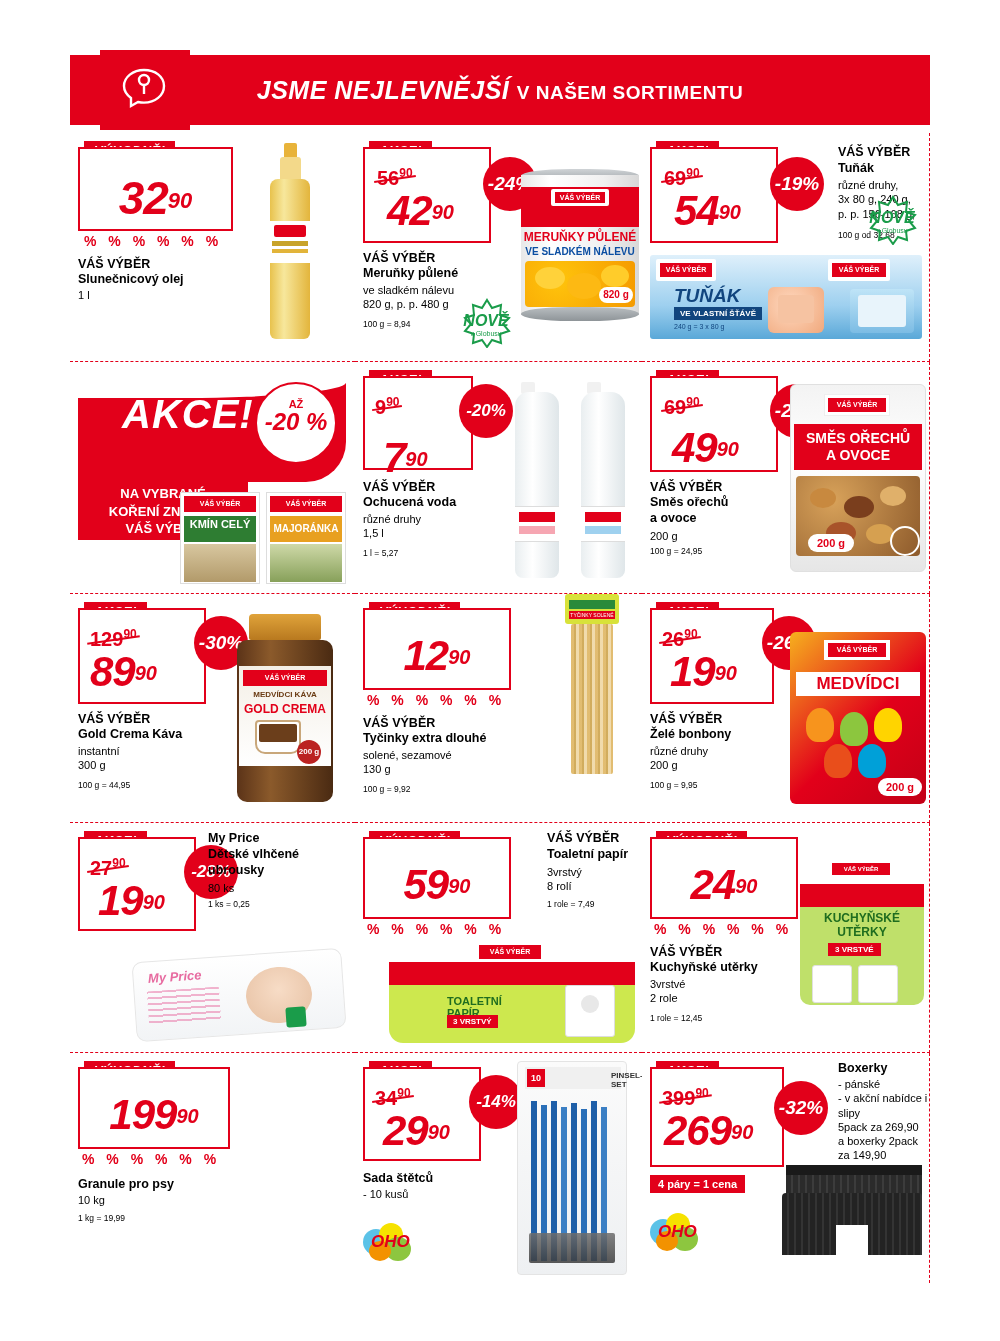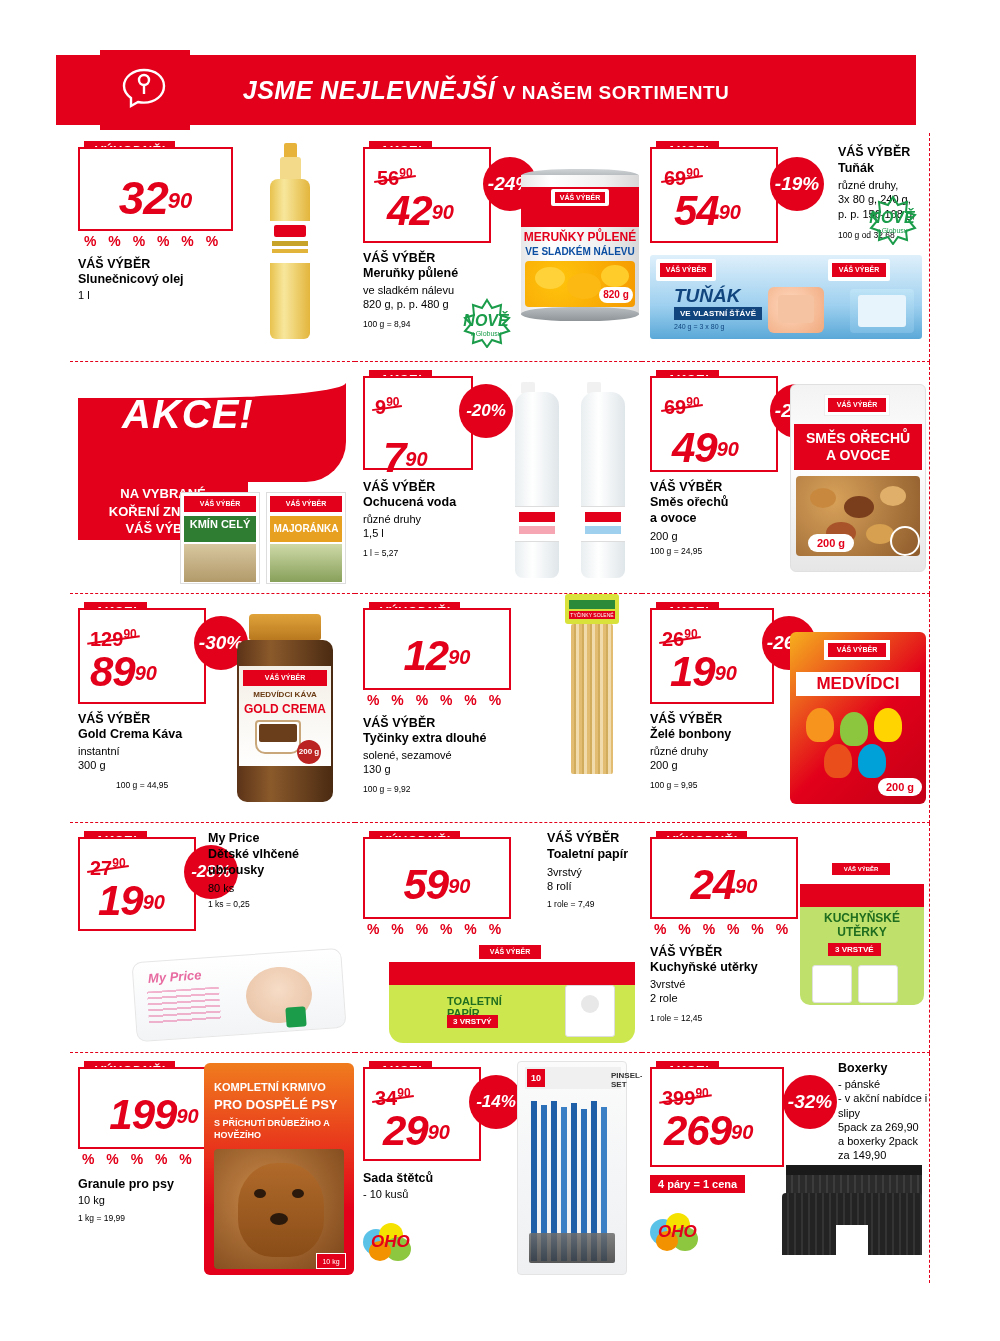--- a/index.html
+++ b/index.html
@@ -12,21 +12,21 @@
     position: relative;
     width: 1000px;
     height: 1341px;
     background: #fff;
     overflow: hidden;
   }
 
   
   .header {
     position: absolute;
-    left: 56px; top: 55px;
+    left: 70px; top: 55px;
     width: 860px; height: 70px;
     background: #e2001a;
     display: flex;
     align-items: center;
     justify-content: center;
   }
   .header-title {
     color: #fff;
     font-size: 25px;
     font-weight: bold;
@@ -309,20 +309,24 @@
         <div style="position:absolute;left:128px;top:44px;width:36px;height:28px;background:#f6c3a2;border-radius:4px;"></div>
         <div style="position:absolute;left:200px;top:38px;width:64px;height:44px;background:linear-gradient(180deg,#bfe4f7,#7cbce4);border-radius:4px;"></div>
         <div style="position:absolute;left:208px;top:44px;width:48px;height:32px;background:#e8f4fb;border-radius:3px;"></div>
       </div>
     </div>
 
     <div class="cell nb-r" style="left:0;top:229px;width:285px;height:232px;">
       <div style="position:absolute;left:8px;top:10px;width:268px;height:110px;background:#e2001a;border-radius:0 0 40px 0;"></div>
       <div style="position:absolute;left:8px;top:10px;width:268px;height:26px;background:#fff;border-radius:0 0 60% 0;"></div>
       <div style="position:absolute;left:52px;top:30px;color:#fff;font-size:40px;font-weight:bold;font-style:italic;letter-spacing:1px;">AKCE!</div>
+      <div style="position:absolute;left:185px;top:20px;width:82px;height:82px;border-radius:50%;background:#fff;border:2px solid #e2001a;color:#e2001a;text-align:center;">
+        <div style="font-size:11px;font-weight:bold;margin-top:14px;">AŽ</div>
+        <div style="font-size:24px;font-weight:bold;font-style:italic;line-height:1;">-20 %</div>
+      </div>
       <div style="position:absolute;left:8px;top:116px;width:170px;height:62px;background:#e2001a;">
         <div class="label-white" style="padding-top:7px;white-space:pre-line;">NA VYBRANÉ
 KOŘENÍ ZNAČKY
 VÁŠ VÝBĚR</div>
       </div>
 
       <div class="img" style="left:110px;top:130px;width:170px;height:96px;">
         <div style="position:absolute;left:0;top:0;width:80px;height:92px;background:#fff;border:1px solid #ddd;"></div>
         <div style="position:absolute;left:4px;top:4px;width:72px;height:16px;background:#e2001a;color:#fff;font-size:7px;font-weight:bold;text-align:center;line-height:16px;">VÁŠ VÝBĚR</div>
         <div style="position:absolute;left:4px;top:24px;width:72px;height:26px;background:#2e7d32;color:#fff;font-size:11px;font-weight:bold;text-align:center;line-height:13px;padding-top:2px;">KMÍN CELÝ</div>
@@ -409,21 +413,21 @@
         </div>
         <div class="price" style="margin-left:4px;margin-top:2px;">
           <span class="int">89</span><span class="dec">90</span>
         </div>
       </div>
       <div class="discount" style="left:124px;top:22px;">-30%</div>
       <div class="ptitle" style="position:absolute;left:8px;top:118px;">VÁŠ VÝBĚR</div>
       <div class="ptitle" style="position:absolute;left:8px;top:133px;">Gold Crema Káva</div>
       <div class="pdesc" style="position:absolute;left:8px;top:150px;white-space:pre-line;">instantní
 300 g</div>
-      <div class="punit" style="position:absolute;left:8px;top:184px;margin-left:38px;">100 g = 44,95</div>
+      <div class="punit" style="position:absolute;left:8px;top:184px;">100 g = 44,95</div>
 
       <div class="img" style="left:155px;top:20px;width:120px;height:196px;">
         <div style="position:absolute;left:24px;top:0;width:72px;height:26px;background:linear-gradient(180deg,#e0a33a,#b8791f);border-radius:4px 4px 2px 2px;"></div>
         <div style="position:absolute;left:12px;top:26px;width:96px;height:162px;background:linear-gradient(90deg,#5b3318,#8b5a2b 35%,#4a2a12);border-radius:10px;"></div>
         <div style="position:absolute;left:14px;top:52px;width:92px;height:100px;background:linear-gradient(180deg,#f4efe6,#fff);"></div>
         <div style="position:absolute;left:18px;top:56px;width:84px;height:16px;background:#e2001a;color:#fff;font-size:7px;font-weight:bold;text-align:center;line-height:16px;">VÁŠ VÝBĚR</div>
         <div style="position:absolute;left:16px;top:76px;width:88px;height:12px;color:#6a3b13;font-size:8px;font-weight:bold;text-align:center;">MEDVÍDCI KÁVA</div>
         <div style="position:absolute;left:16px;top:88px;width:88px;height:16px;color:#e2001a;font-size:12px;font-weight:bold;text-align:center;">GOLD CREMA</div>
         <div style="position:absolute;left:30px;top:106px;width:46px;height:34px;background:#fff;border:2px solid #c9a77a;border-radius:4px 4px 10px 10px;"></div>
         <div style="position:absolute;left:34px;top:110px;width:38px;height:18px;background:#6b3e1b;border-radius:2px;"></div>
@@ -565,32 +569,20 @@
       <div class="pricebox" style="left:8px;top:14px;width:152px;height:82px;">
         <div class="price" style="margin-top:24px;text-align:center;">
           <span class="int">199</span><span class="dec">90</span>
         </div>
       </div>
       <div class="pct-row" style="position:absolute;left:12px;top:98px;">% % % % % %</div>
       <div class="ptitle" style="position:absolute;left:8px;top:124px;">Granule pro psy</div>
       <div class="pdesc" style="position:absolute;left:8px;top:140px;">10 kg</div>
       <div class="punit" style="position:absolute;left:8px;top:158px;">1 kg = 19,99</div>
 
-      <div class="img" style="left:134px;top:10px;width:150px;height:218px;">
-        <div style="position:absolute;left:0;top:0;width:150px;height:212px;background:linear-gradient(180deg,#f07c1e,#e2001a 70%);border-radius:6px;"></div>
-        <div style="position:absolute;left:10px;top:18px;width:130px;height:14px;color:#fff;font-weight:bold;font-size:11px;">KOMPLETNÍ KRMIVO</div>
-        <div style="position:absolute;left:10px;top:34px;width:130px;height:16px;color:#fff;font-weight:bold;font-size:13px;">PRO DOSPĚLÉ PSY</div>
-        <div style="position:absolute;left:10px;top:54px;width:130px;height:26px;color:#fff;font-size:9px;font-weight:bold;line-height:12px;">S PŘÍCHUTÍ DRŮBEŽÍHO A HOVĚZÍHO</div>
-        <div style="position:absolute;left:10px;top:86px;width:130px;height:120px;background:radial-gradient(circle at 40% 40%,#c98a4a,#7a4418);border-radius:4px;"></div>
-        <div style="position:absolute;left:34px;top:100px;width:86px;height:94px;background:linear-gradient(180deg,#b06a2a,#8a4d18);border-radius:45% 45% 40% 40%;"></div>
-        <div style="position:absolute;left:50px;top:126px;width:12px;height:9px;background:#2b1a0c;border-radius:50%;"></div>
-        <div style="position:absolute;left:88px;top:126px;width:12px;height:9px;background:#2b1a0c;border-radius:50%;"></div>
-        <div style="position:absolute;left:66px;top:150px;width:18px;height:12px;background:#2b1a0c;border-radius:50%;"></div>
-        <div style="position:absolute;left:112px;top:190px;width:30px;height:16px;background:#e2001a;border:1px solid #fff;color:#fff;font-size:7px;text-align:center;line-height:16px;">10 kg</div>
-      </div>
     </div>
 
     <div class="cell nb-r nb-b" style="left:285px;top:920px;width:287px;height:230px;">
       <div class="badge" style="left:14px;top:8px;">AKCE!</div>
       <div class="pricebox" style="left:8px;top:14px;width:118px;height:94px;">
         <div class="oldprice" style="margin-top:16px;margin-left:4px;">
           <span>34</span><span class="sup">90</span>
         </div>
         <div class="price" style="margin-left:12px;margin-top:2px;">
           <span class="int">29</span><span class="dec">90</span>
@@ -630,21 +622,21 @@
     <div class="cell nb-b" style="left:572px;top:920px;width:288px;height:230px;">
       <div class="badge" style="left:14px;top:8px;">AKCE!</div>
       <div class="pricebox" style="left:8px;top:14px;width:134px;height:100px;">
         <div class="oldprice" style="margin-top:16px;margin-left:4px;">
           <span>399</span><span class="sup">90</span>
         </div>
         <div class="price" style="margin-left:6px;margin-top:2px;">
           <span class="int">269</span><span class="dec">90</span>
         </div>
       </div>
-      <div class="discount" style="left:132px;top:22px;margin-left:9px;">-32%</div>
+      <div class="discount" style="left:132px;top:28px;">-32%</div>
       <div class="ptitle" style="position:absolute;left:196px;top:8px;">Boxerky</div>
       <div class="pdesc" style="position:absolute;left:196px;top:24px;white-space:pre-line;">- pánské
 - v akční nabídce i slipy
   5pack za 269,90
   a boxerky 2pack za 149,90</div>
       <div class="note-box" style="left:8px;top:122px;">4 páry = 1 cena</div>
 
       <div class="oho" style="left:8px;top:160px;">
         <div style="position:absolute;left:0;top:6px;width:26px;height:26px;background:#5bc2e7;border-radius:50%;"></div>
         <div style="position:absolute;left:16px;top:0px;width:24px;height:24px;background:#f6e200;border-radius:50%;"></div>

